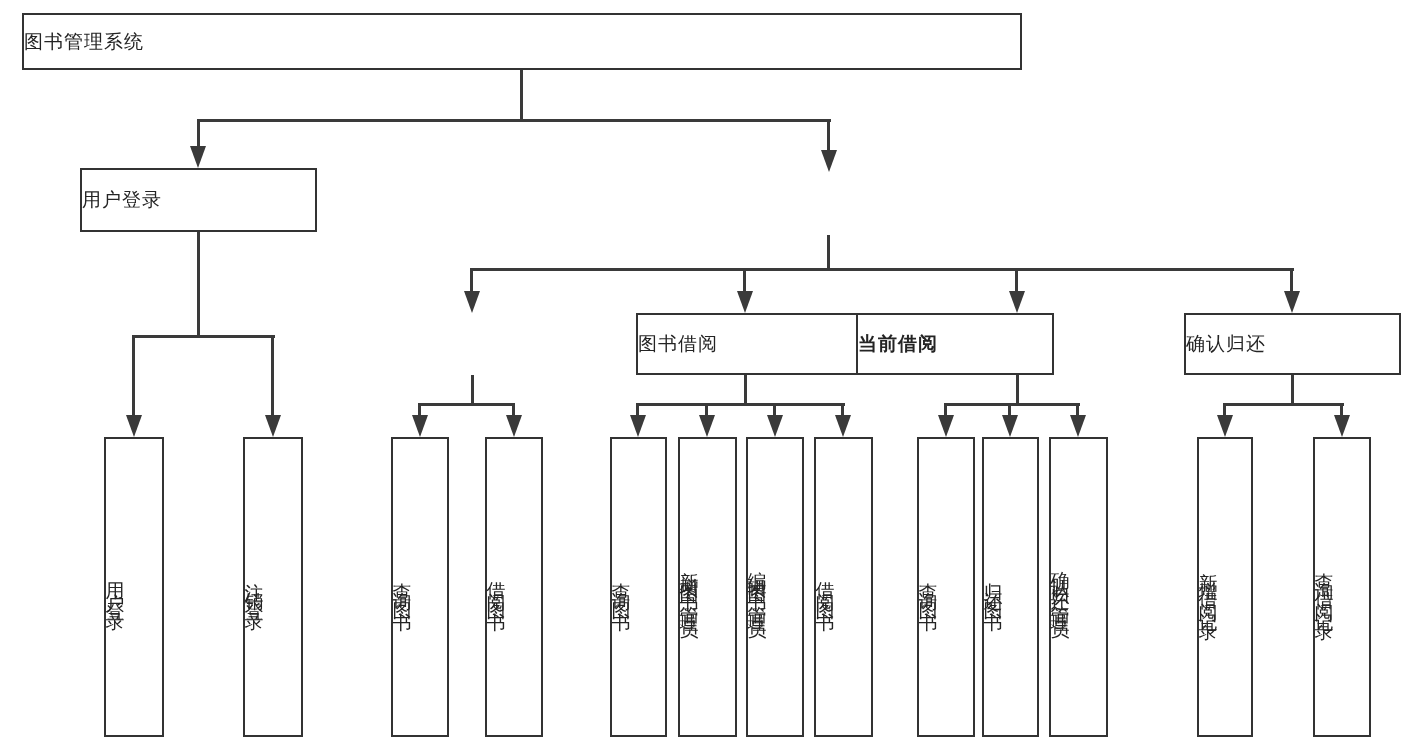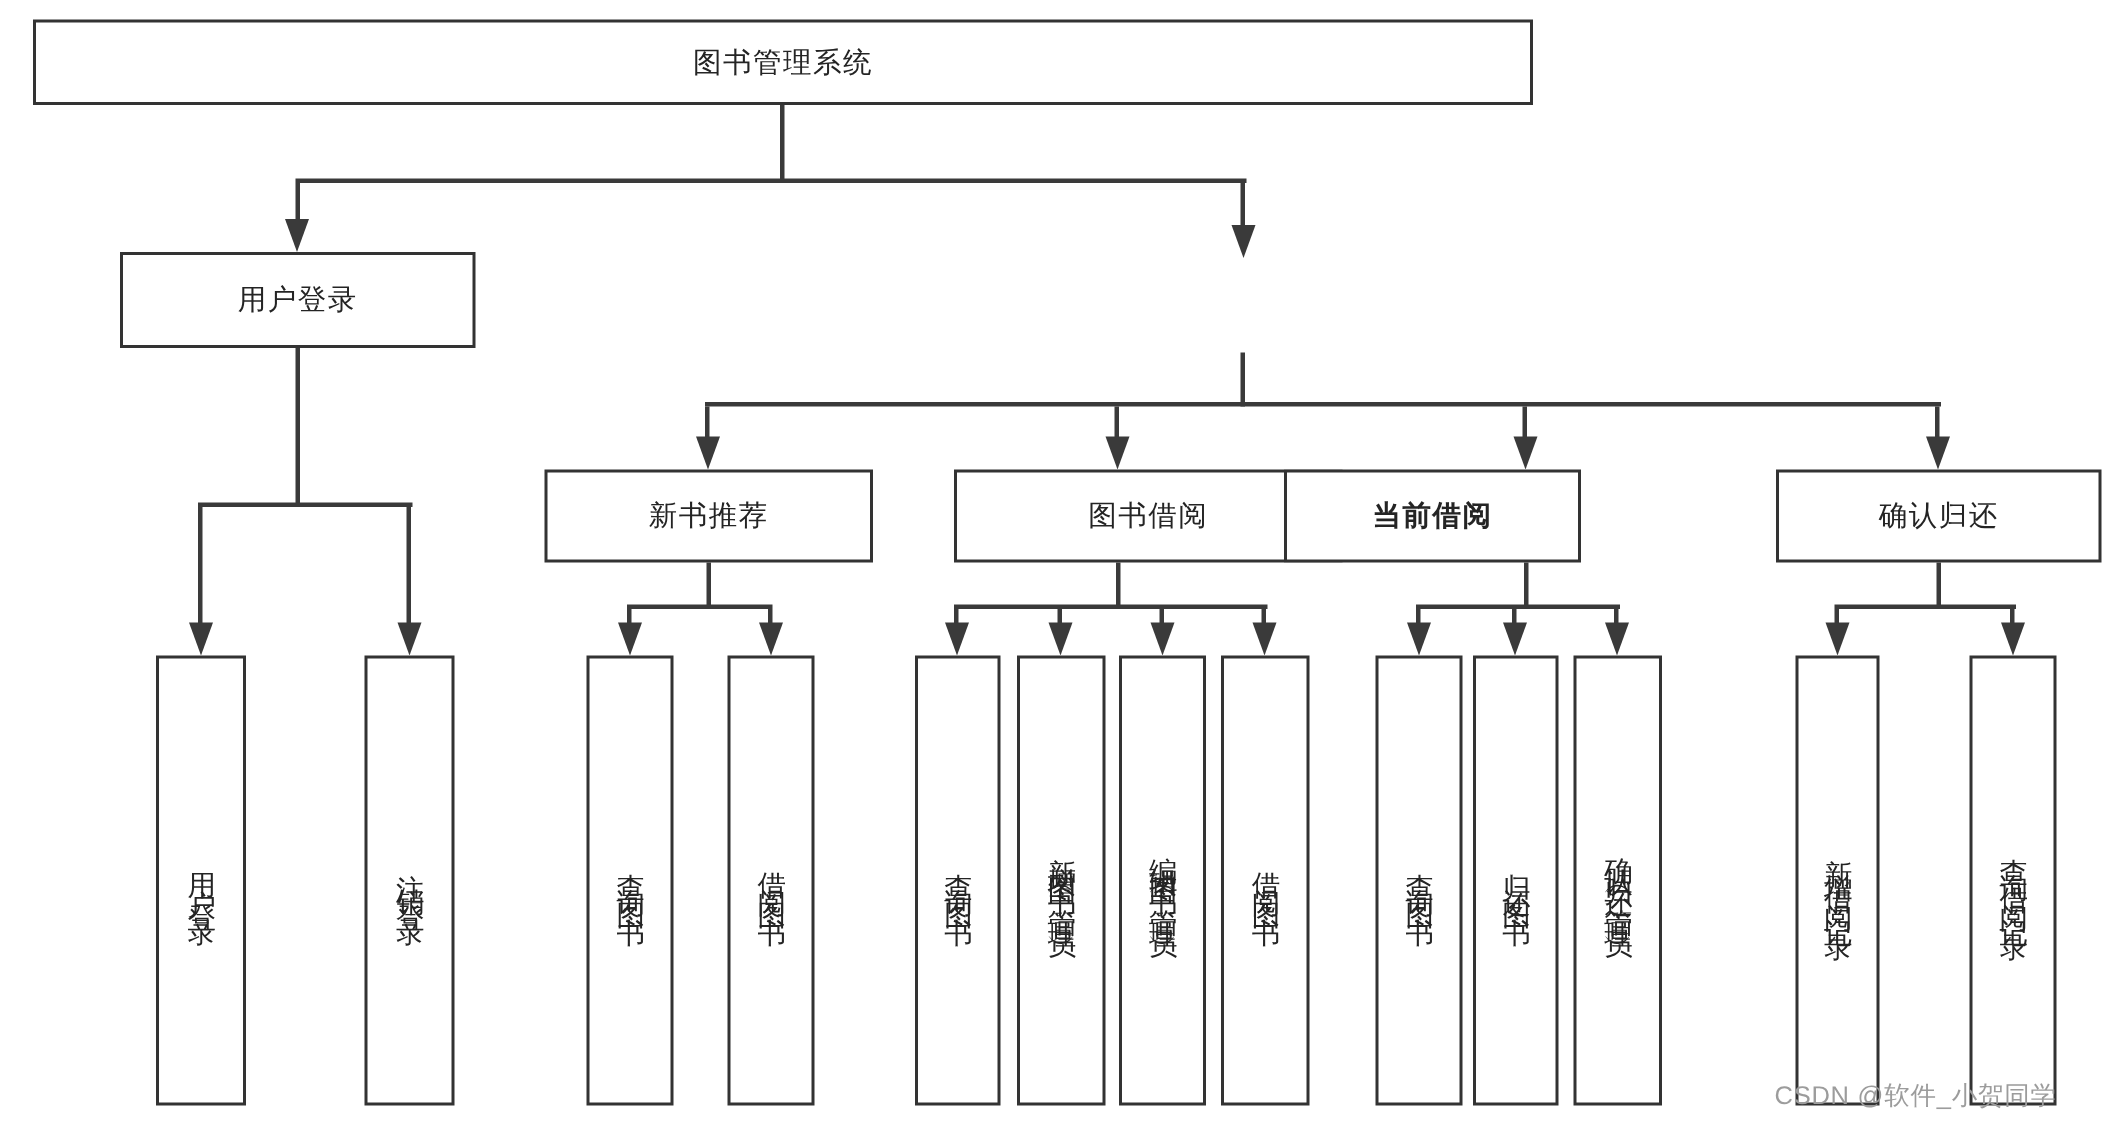--- a/index.html
+++ b/index.html
@@ -3,21 +3,21 @@
 <meta charset="utf-8">
 <style>
   html,body{margin:0;padding:0;background:#ffffff;}
   .canvas{
     position:relative;width:1405px;height:747px;background:#ffffff;overflow:hidden;
     font-family:"Liberation Sans","DejaVu Sans",sans-serif;color:#222222;
   }
   
   .node{
     position:absolute;background:#ffffff;border:2px solid #333333;
-    display:flex;align-items:center;justify-content:center;box-sizing:border-box;
+    display:flex;align-items:center;justify-content:flex-start;box-sizing:border-box;
   }
   .node .lbl{font-size:19px;color:#242424;letter-spacing:1px;white-space:nowrap;}
   .leaf .lbl{
     writing-mode:vertical-rl;letter-spacing:10px;font-size:19px;line-height:1;
     white-space:nowrap;
   }
   
   .vl{position:absolute;width:3px;background:#3a3a3a;}
   .hl{position:absolute;height:3px;background:#3a3a3a;}
   
@@ -62,23 +62,20 @@
   <div class="hl" style="left:470px;top:268px;width:824px;"></div>
   <div class="vl" style="left:470px;top:271px;height:22px;"></div>
   <div class="arr" style="left:464px;top:291px;"></div>
   <div class="vl" style="left:743px;top:271px;height:22px;"></div>
   <div class="arr" style="left:737px;top:291px;"></div>
   <div class="vl" style="left:1015px;top:271px;height:22px;"></div>
   <div class="arr" style="left:1009px;top:291px;"></div>
   <div class="vl" style="left:1290px;top:271px;height:22px;"></div>
   <div class="arr" style="left:1284px;top:291px;"></div>
 
-  <div class="node" style="left:363px;top:313px;width:219px;height:62px;">
-    <span class="lbl">新书推荐</span>
-  </div>
   <div class="node" style="left:636px;top:313px;width:259px;height:62px;">
     <span class="lbl">图书借阅</span>
   </div>
   <div class="node" style="left:856px;top:313px;width:198px;height:62px;font-weight:bold;">
     <span class="lbl">当前借阅</span>
   </div>
   <div class="node" style="left:1184px;top:313px;width:217px;height:62px;">
     <span class="lbl">确认归还</span>
   </div>
 
@@ -153,15 +150,14 @@
     <span class="lbl" style="letter-spacing:7px;">确认归还（管理员）</span>
   </div>
 
   <div class="node leaf" style="left:1197px;top:437px;width:56px;height:300px;">
     <span class="lbl">新增借阅记录</span>
   </div>
   <div class="node leaf" style="left:1313px;top:437px;width:58px;height:300px;">
     <span class="lbl">查询借阅记录</span>
   </div>
 
-  <div class="watermark">CSDN @软件_小贺同学</div>
 
 </div>
 
 </body></html>

